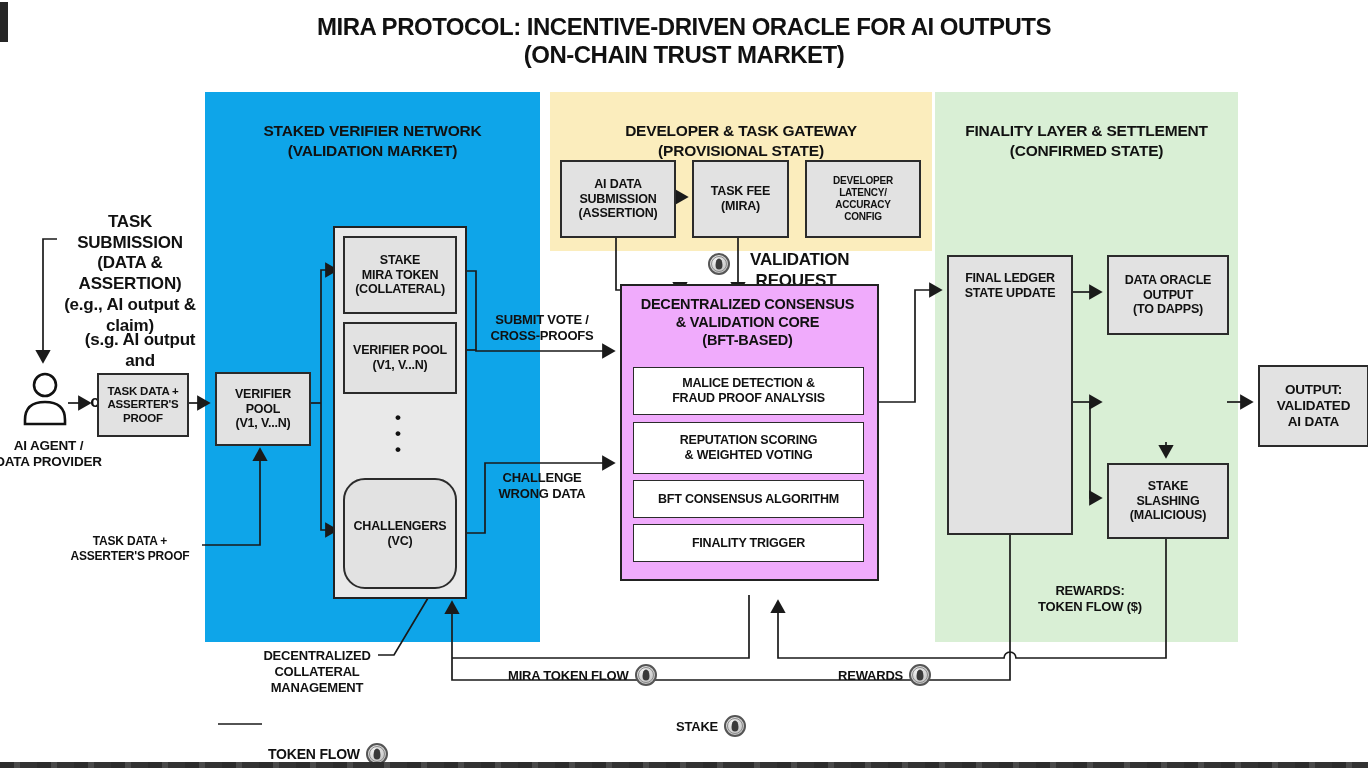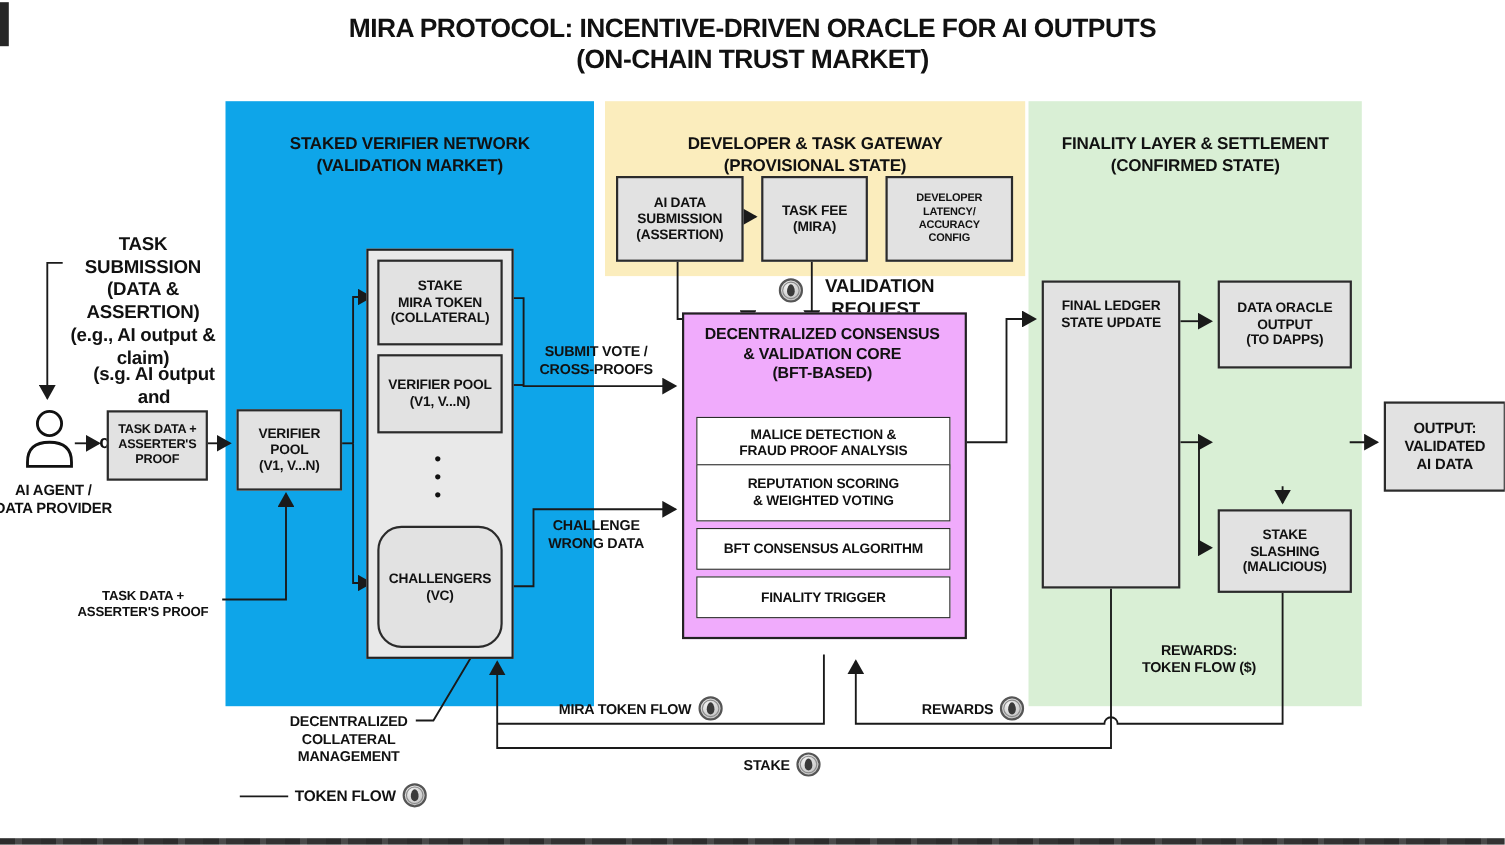--- a/index.html
+++ b/index.html
@@ -9,21 +9,21 @@
   .zone{position:absolute;}
   .zone-h{font-weight:700;text-align:center;white-space:pre-line;padding-top:9px;
           font-size:15.5px;line-height:1.28;}
   .box{position:absolute;background:#e2e2e2;border:2px solid #2b2b2b;display:flex;
        align-items:center;justify-content:center;text-align:center;font-weight:700;
        color:#111;white-space:pre-line;font-size:12.5px;line-height:1.18;}
   .wbox{background:#ffffff;border-width:1.5px;}
   .lbl{position:absolute;font-weight:700;color:#111;text-align:center;
        white-space:pre-line;font-size:17px;line-height:1.22;}
   .row{position:absolute;display:flex;align-items:center;gap:6px;font-weight:700;
-       font-size:13px;}
+       font-size:13px;margin-top:31px;}
   .coin{width:22px;height:22px;border-radius:50%;flex:0 0 auto;position:relative;
         background:radial-gradient(circle at 35% 30%, #f2f2f2, #b5b5b5);
         border:2px solid #555;box-sizing:border-box;}
   .coin::before{content:"";position:absolute;inset:1px;border-radius:50%;
         border:1px solid #8a8a8a;}
   .coin::after{content:"";position:absolute;left:50%;top:50%;width:7px;height:11px;
         transform:translate(-50%,-50%);background:#3a3a3a;
         border-radius:50% 50% 50% 50% / 58% 58% 42% 42%;}
   .dots{position:absolute;font-weight:700;font-size:17px;line-height:0.95;
         text-align:center;white-space:pre-line;}
@@ -137,21 +137,21 @@
 
   <div class="lbl ml" style="left:483px;top:312px;width:118px;font-size:13px;">SUBMIT VOTE /
 CROSS-PROOFS</div>
   <div class="lbl ml" style="left:488px;top:470px;width:108px;font-size:13px;">CHALLENGE
 WRONG DATA</div>
 
   <div style="position:absolute;left:620px;top:284px;width:255px;height:293px;background:#f0abfc;border:2px solid #222;">
     <div class="lbl ml" style="left:0;top:9px;width:251px;font-size:14.5px;line-height:1.25;">DECENTRALIZED CONSENSUS
 &amp; VALIDATION CORE
 (BFT-BASED)</div>
-    <div class="box wbox ml" style="left:11px;top:81px;width:229px;height:46px;margin-top:12px;">MALICE DETECTION &amp;
+    <div class="box wbox ml" style="left:11px;top:81px;width:229px;height:46px;">MALICE DETECTION &amp;
 FRAUD PROOF ANALYSIS</div>
     <div class="box wbox ml" style="left:11px;top:136px;width:229px;height:50px;">REPUTATION SCORING
 &amp; WEIGHTED VOTING</div>
     <div class="box wbox ml" style="left:11px;top:194px;width:229px;height:36px;">BFT CONSENSUS ALGORITHM</div>
     <div class="box wbox ml" style="left:11px;top:238px;width:229px;height:36px;">FINALITY TRIGGER</div>
   </div>
 
   <div class="box ml" style="left:947px;top:255px;width:126px;height:280px;align-items:flex-start;padding-top:14px;box-sizing:border-box;">FINAL LEDGER
 STATE UPDATE</div>
   <div class="box ml" style="left:1107px;top:255px;width:118px;height:76px;">DATA ORACLE

